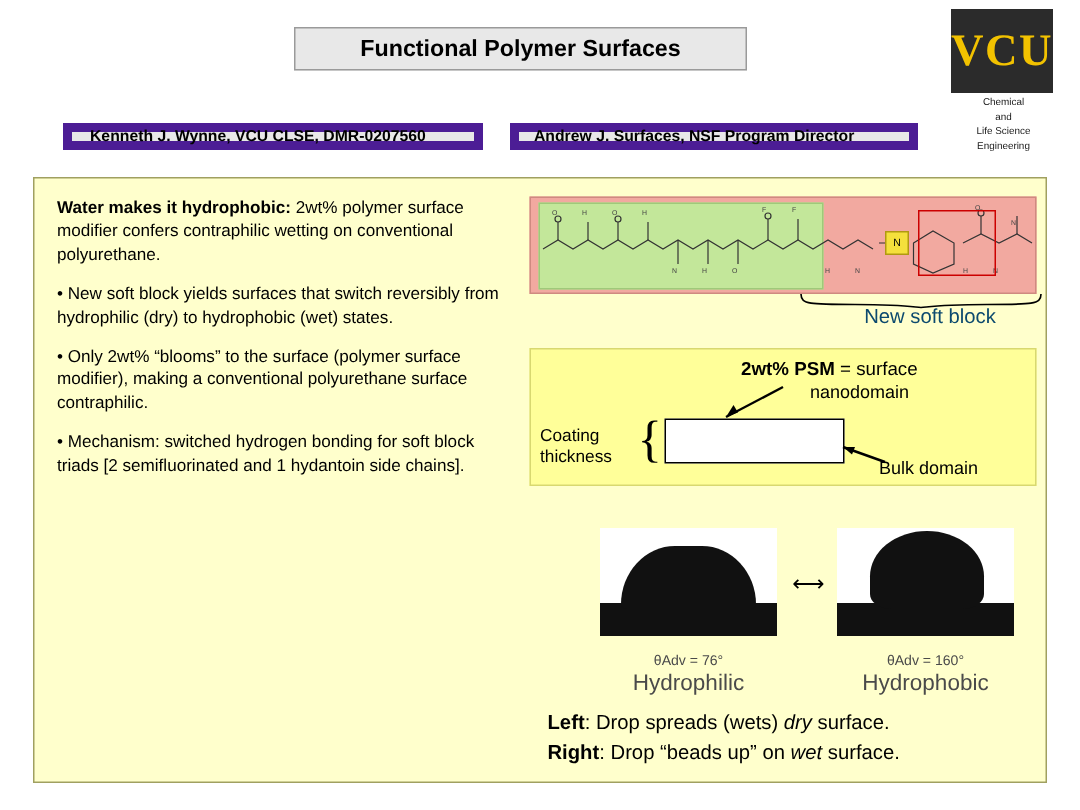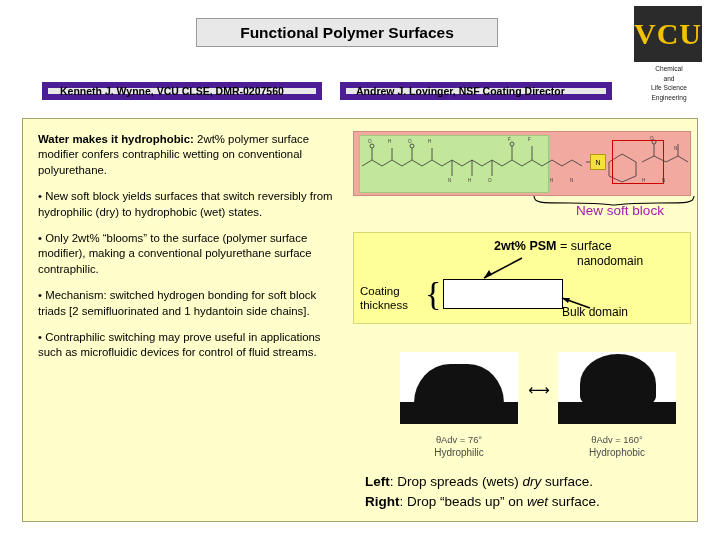--- a/index.html
+++ b/index.html
@@ -169,21 +169,21 @@
     font-size: 8px;
     color: #000;
   }
   .new-soft-block {
     position: absolute;
     left: 545px;
     top: 203px;
     width: 150px;
     text-align: center;
     font-size: 13.5px;
-    color: #a21caf;
+    color: #0c4a6e;
   }
 
   
   .psm-panel {
     position: absolute;
     left: 353px;
     top: 232px;
     width: 338px;
     height: 92px;
     background: #ffff99;
@@ -193,21 +193,21 @@
   .psm-title {
     position: absolute;
     left: 494px;
     top: 239px;
     font-size: 12.5px;
     color: #000;
   }
   .psm-title b { font-weight: bold; margin-top: 28px; }
   .psm-sub {
     position: absolute;
-    left: 577px;
+    left: 540px;
     top: 254px;
     font-size: 12px;
     color: #000;
   }
   .coating-label {
     position: absolute;
     left: 360px;
     top: 284px;
     font-size: 11.5px;
     color: #000;
@@ -228,21 +228,21 @@
     left: 443px;
     top: 279px;
     width: 120px;
     height: 30px;
     background: #ffffff;
     border: 1.6px solid #000;
     box-sizing: border-box;
   }
   .bulk-label {
     position: absolute;
-    left: 562px;
+    left: 586px;
     top: 305px;
     font-size: 12px;
     color: #000;
   }
 
   
   .surface-head {
     position: absolute;
     top: 338px;
     font-size: 15px;
@@ -308,21 +308,21 @@
     font-size: 9.4px;
     color: #4a4a4a;
     text-align: center;
     width: 140px;
   }
   .angle-label.left { left: 389px; }
   .angle-label.right { left: 547px; }
   .wet-name {
     position: absolute;
     top: 447px;
-    font-size: 10px;
+    font-size: 15px;
     color: #4a4a4a;
     text-align: center;
     width: 140px;
   }
   .wet-name.left { left: 389px; }
   .wet-name.right { left: 547px; }
 
   
   .bottom-caption {
     position: absolute;
@@ -348,31 +348,30 @@
 </div>
 <div class="vcu-sub" style="white-space: pre-line;">Chemical
 and
 Life Science
 Engineering</div>
 
 <div class="author-bar author-left">
   <span>Kenneth J. Wynne, VCU CLSE, DMR-0207560</span>
 </div>
 <div class="author-bar author-right">
-  <span>Andrew J. Lovinger, NSF Coating Director</span>
+  <span>Andrew J. Surfaces, NSF Program Director</span>
 </div>
 
 <div class="main-panel"></div>
 
 <div class="text-col">
   <p class="lead"><b>Water makes it hydrophobic:</b><span> 2wt% polymer surface modifier confers contraphilic wetting on conventional polyurethane.</span></p>
   <p>• New soft block yields surfaces that switch reversibly from hydrophilic (dry) to hydrophobic (wet) states.</p>
   <p>• Only 2wt% “blooms” to the surface (polymer surface modifier), making a conventional polyurethane surface contraphilic.</p>
   <p>• Mechanism: switched hydrogen bonding for soft block triads [2 semifluorinated and 1 hydantoin side chains].</p>
-  <p>• Contraphilic switching may prove useful in applications such as microfluidic devices for control of fluid streams.</p>
 </div>
 
 <div class="chem-strip">
   <div class="chem-green"></div>
   <svg class="chem-svg" width="338" height="65" viewBox="0 0 338 65">
     <g stroke="#333" stroke-width="0.8" fill="none">
       <path d="M8 34 L18 28 L28 34 L38 28 L48 34 L58 28 L68 34 L78 28 L88 34 L98 28 L108 34 L118 28 L128 34 L138 28 L148 34 L158 28 L168 34 L178 28 L188 34 L198 28 L208 34 L218 28 L228 34"></path>
       <path d="M232 30 L252 30"></path>
       <path d="M255 30 L268 22 L282 30 L282 44 L268 50 L255 44 Z"></path>
       <path d="M288 30 L300 24 L312 30 L324 24 L334 30"></path>

